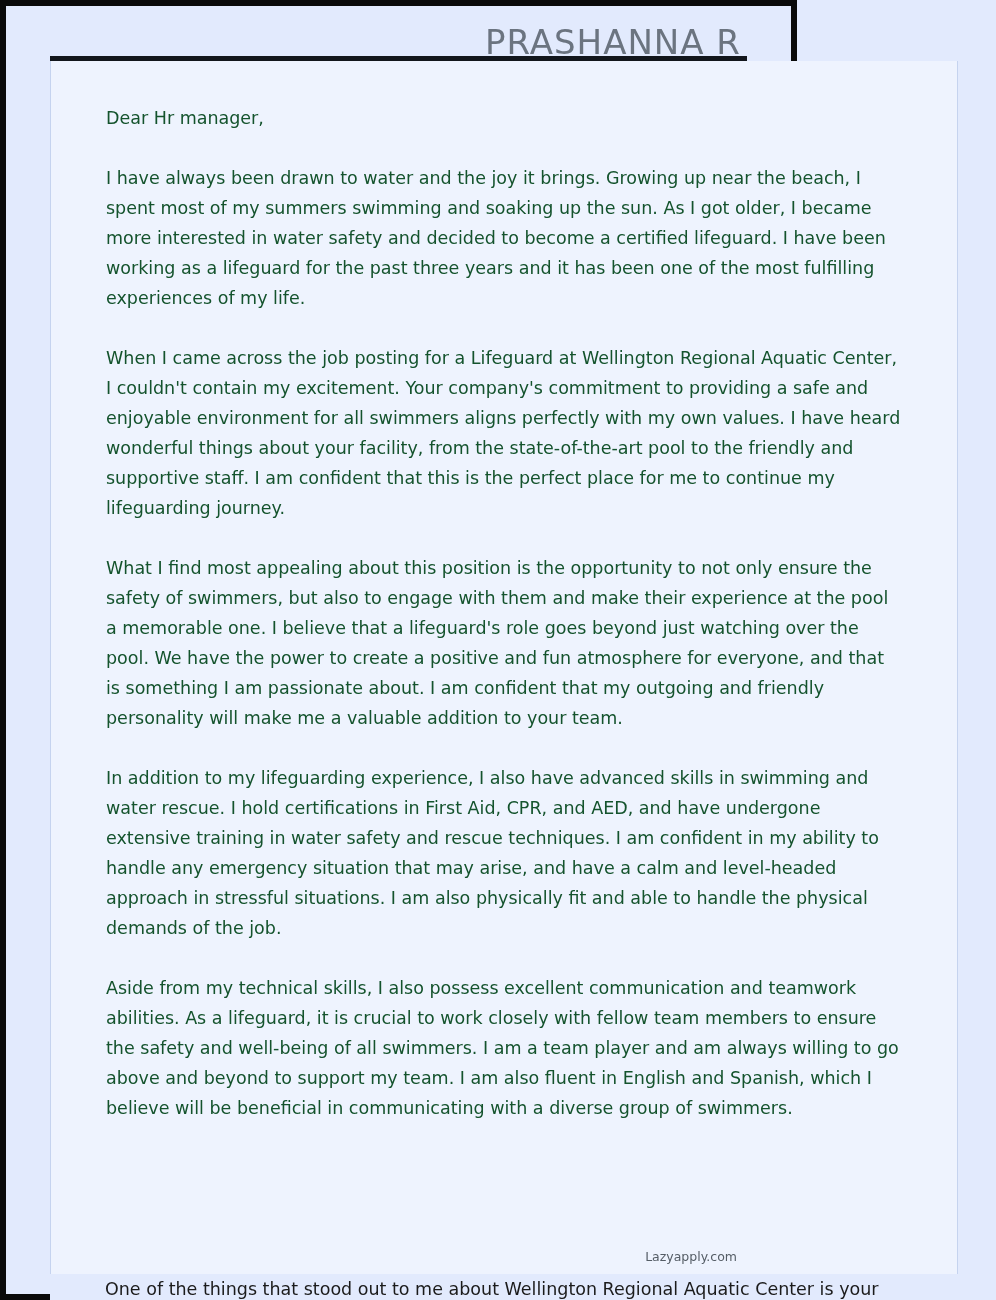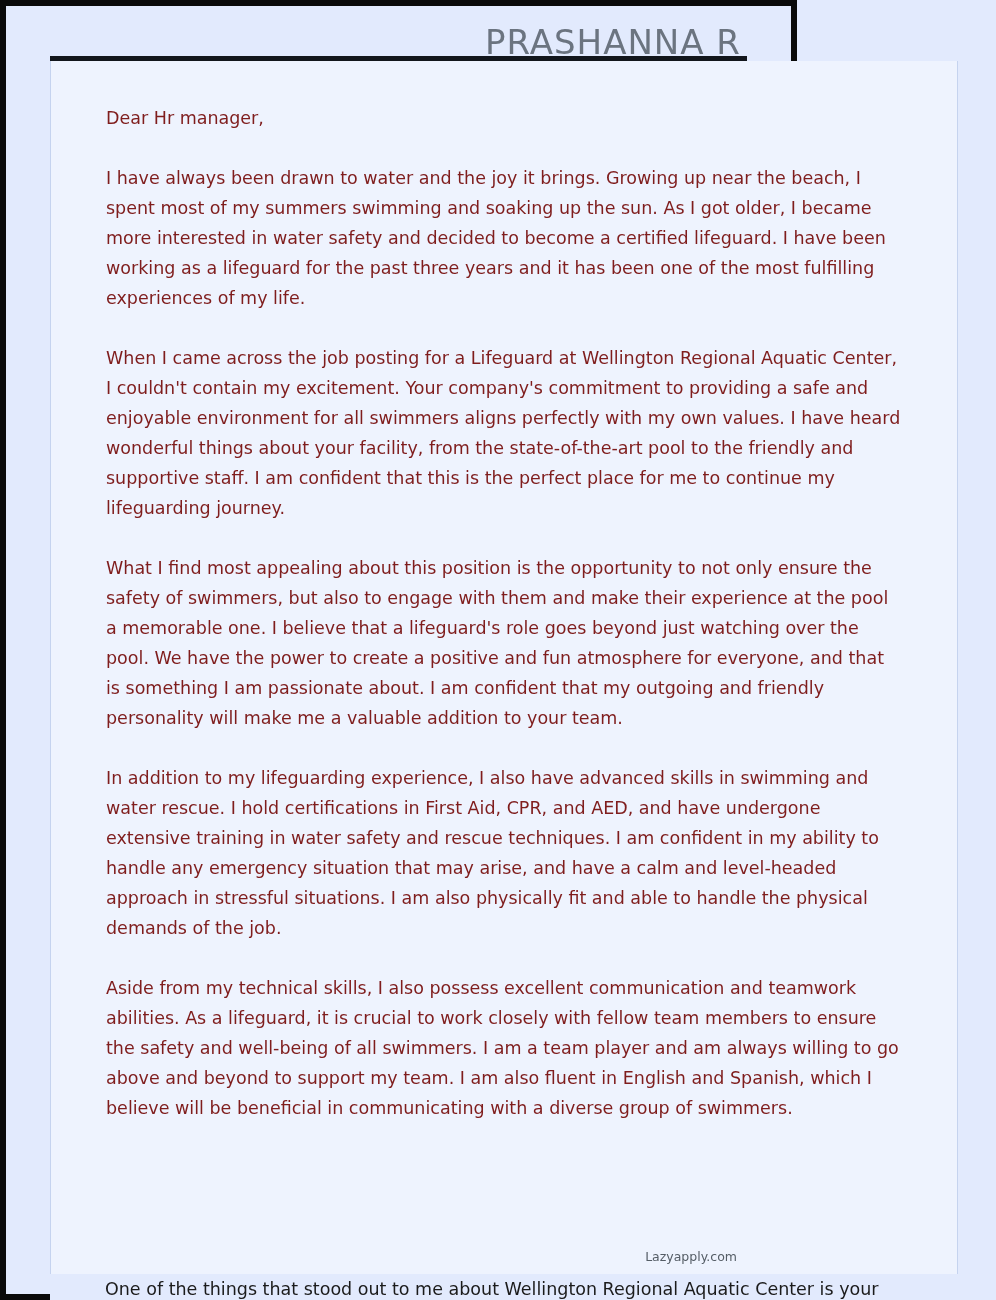--- a/index.html
+++ b/index.html
@@ -62,21 +62,21 @@
     background: #eef3fe;
     border-left: 1px solid #c5d3ef;
     border-right: 1px solid #c5d3ef;
     box-sizing: border-box;
     overflow: hidden;
   }
   .letter {
     padding: 42px 55px 0 55px;
     font-size: 17.5px;
     line-height: 30px;
-    color: #7f1d1d;
+    color: #14532d;
     font-family: "DejaVu Sans", sans-serif;
   }
   .letter p {
     margin: 0 0 30px 0;
   }
   .letter p:last-child {
     margin-bottom: 7px;
   }
   .salutation {
     margin-bottom: 30px;

